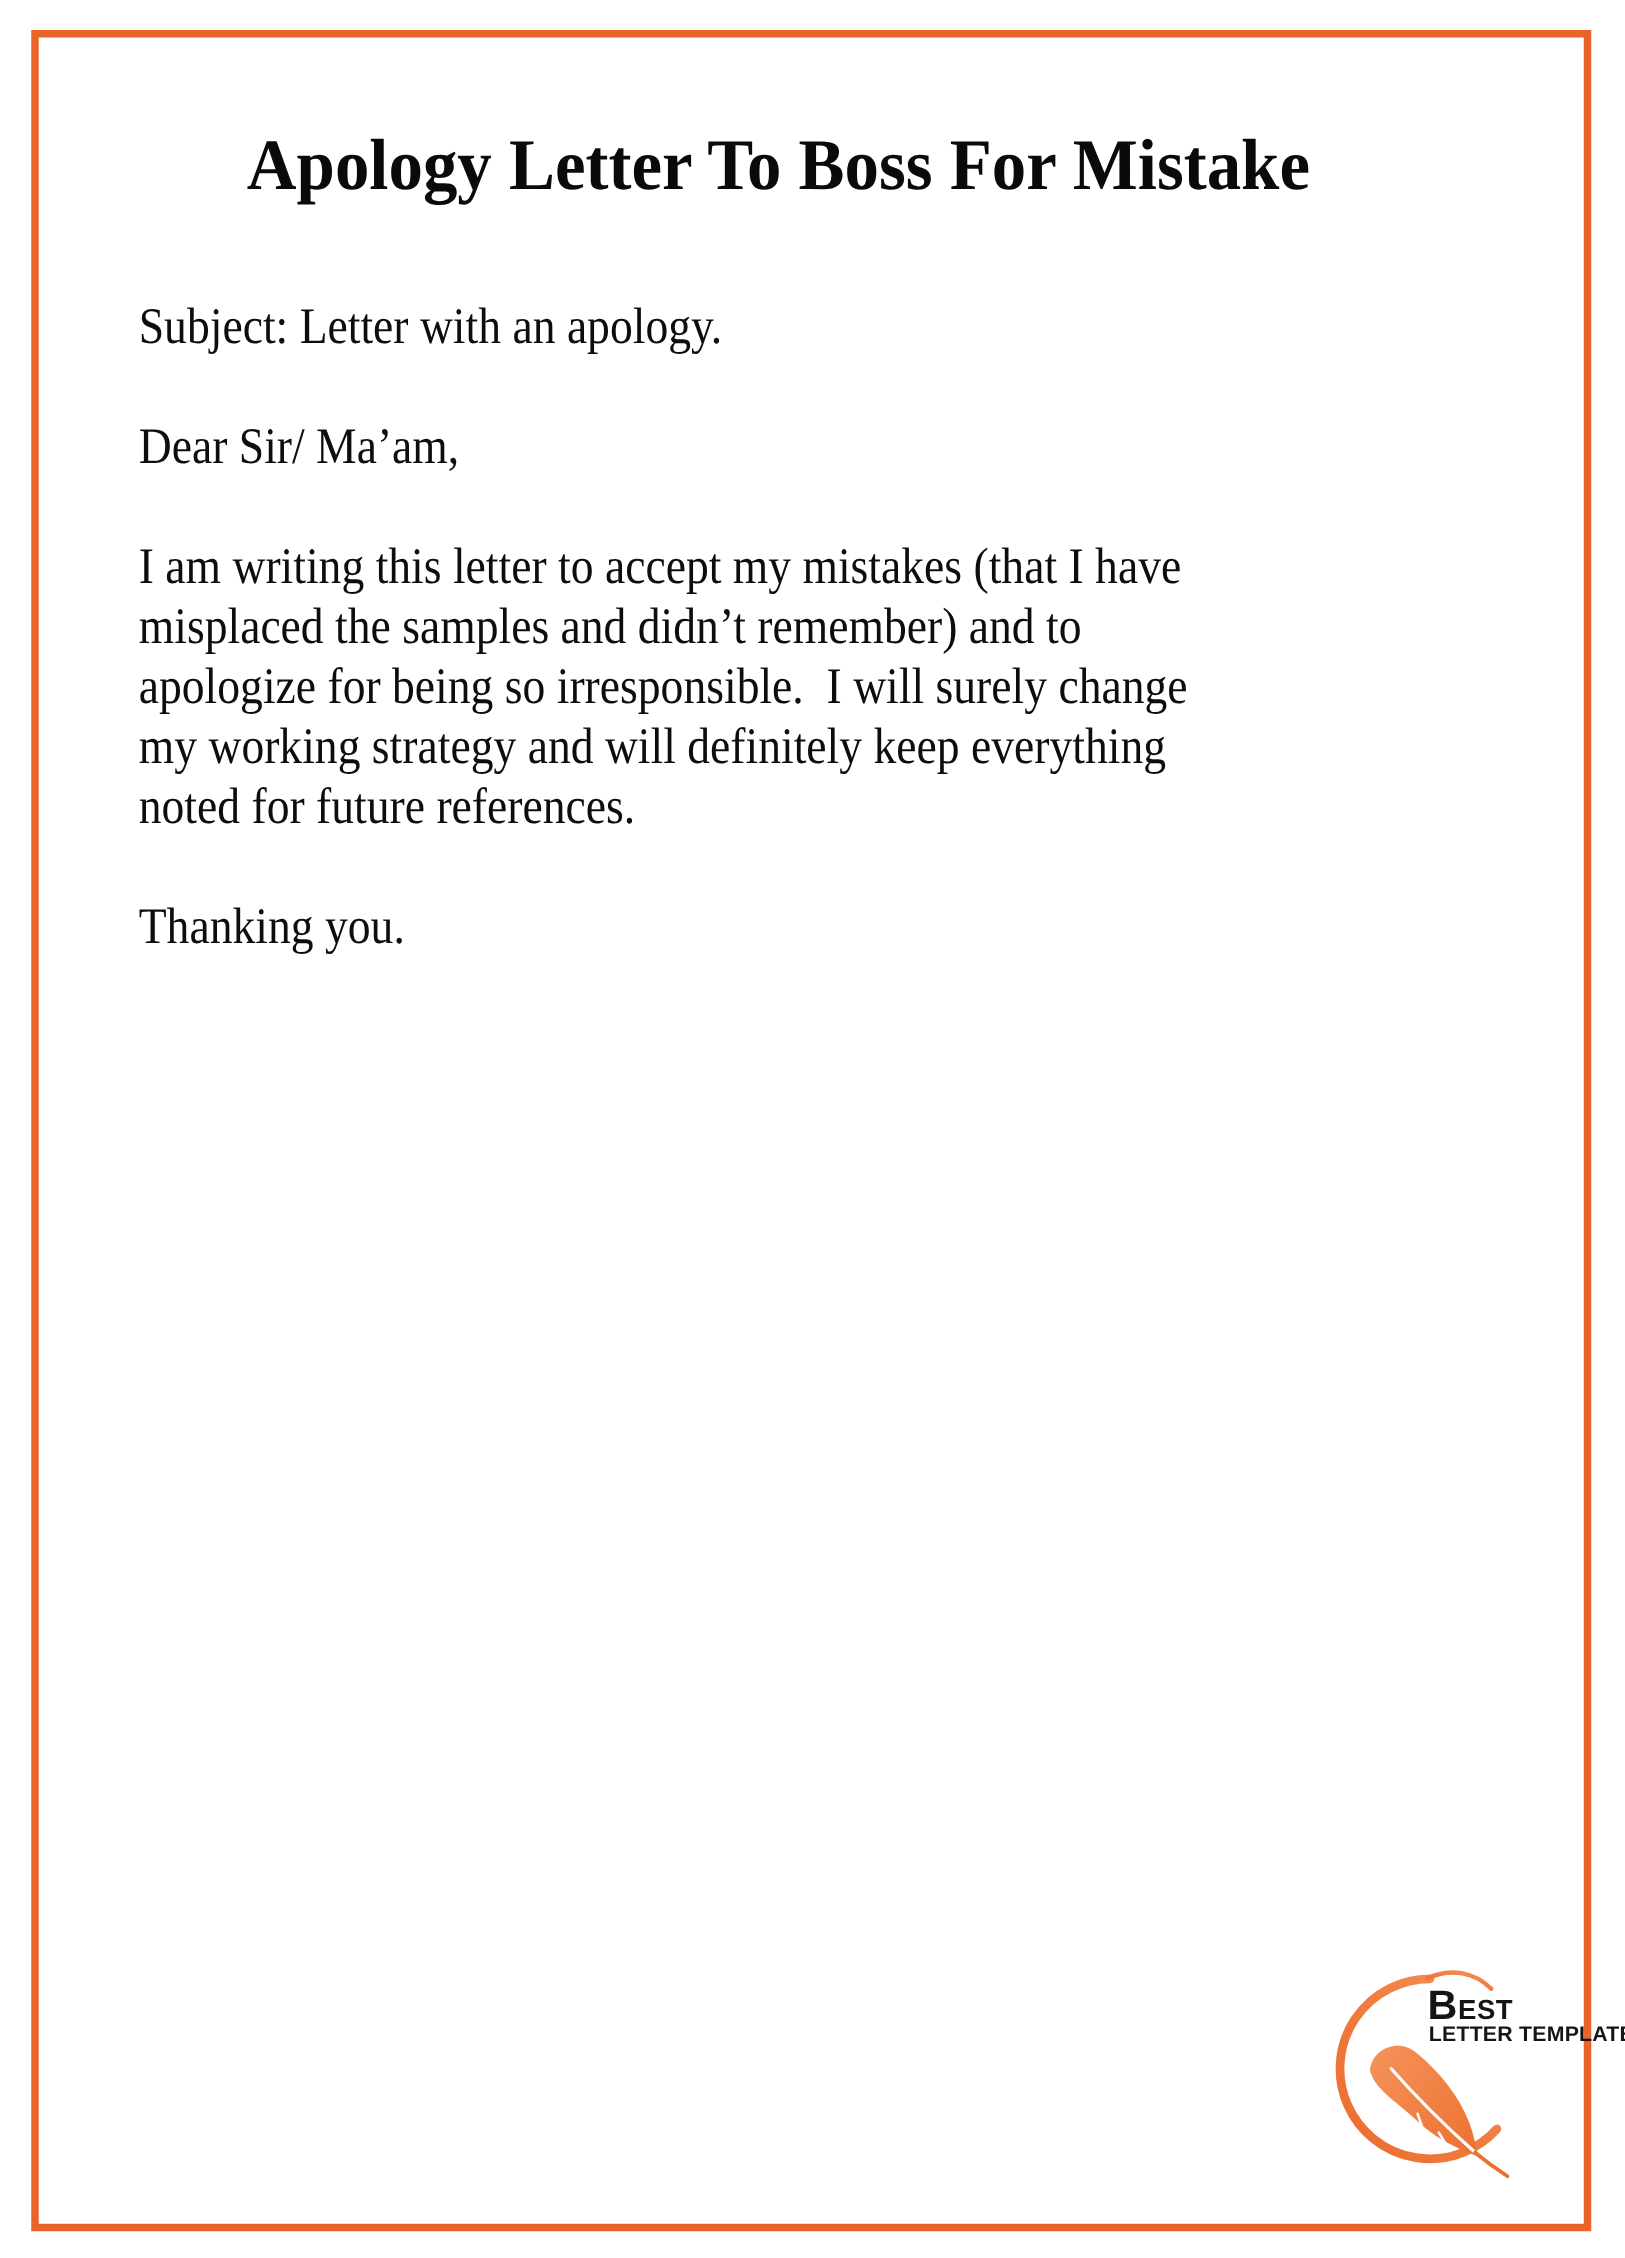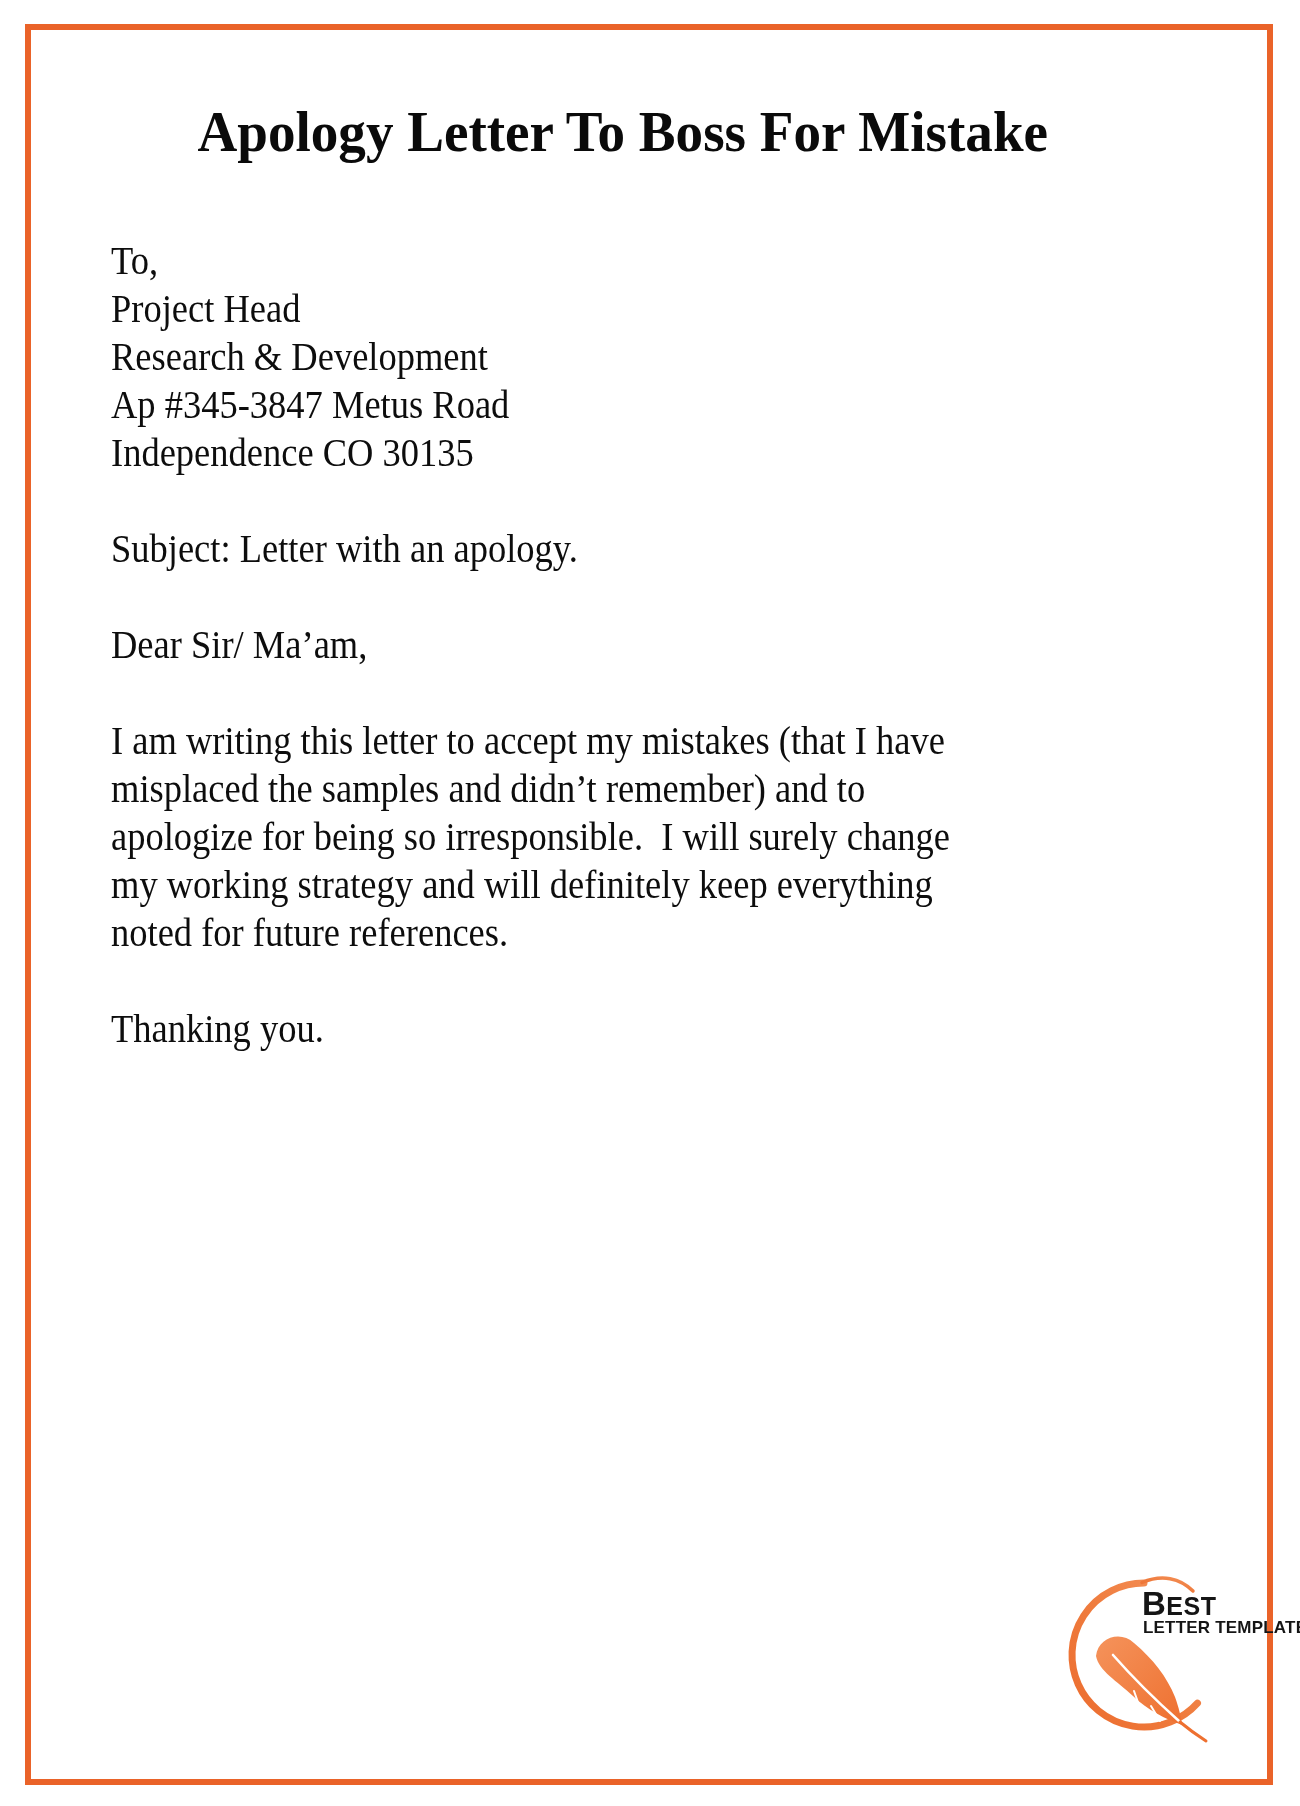--- a/index.html
+++ b/index.html
@@ -45,21 +45,21 @@
     position: absolute;
     left: 1030px; top: 1560px;
     width: 240px; height: 200px;
   }
   .logo svg { position: absolute; left: 0; top: 0; }
   .logo-brand {
     position: absolute;
     left: 112px; top: 28px;
     font-family: "Liberation Sans", sans-serif;
     font-weight: bold;
-    font-size: 25px;
+    font-size: 22px;
     line-height: 32px;
     letter-spacing: 0.5px;
     color: #151515;
     white-space: pre;
   }
   .logo-brand::first-letter { font-size: 33px; }
   .logo-tagline {
     position: absolute;
     left: 113px; top: 61px;
     font-family: "Liberation Sans", sans-serif;
@@ -72,27 +72,20 @@
   }
 </style>
 </head>
 <body>
 
 <div class="page-frame"></div>
 
 <main class="letter">
   <h1 class="doc-title">Apology Letter To Boss For Mistake</h1>
 
-  <section>
-    <div class="line">To,</div>
-    <div class="line">Project Head</div>
-    <div class="line">Research &amp; Development</div>
-    <div class="line">Ap #345-3847 Metus Road</div>
-    <div class="line">Independence CO 30135</div>
-  </section>
 
   <div class="line gap-before">Subject: Letter with an apology.</div>
 
   <div class="line gap-before">Dear Sir/ Ma’am,</div>
 
   <section class="gap-before">
     <div class="line">I am writing this letter to accept my mistakes (that I have</div>
     <div class="line">misplaced the samples and didn’t remember) and to</div>
     <div class="line">apologize for being so irresponsible.  I will surely change</div>
     <div class="line">my working strategy and will definitely keep everything</div>

